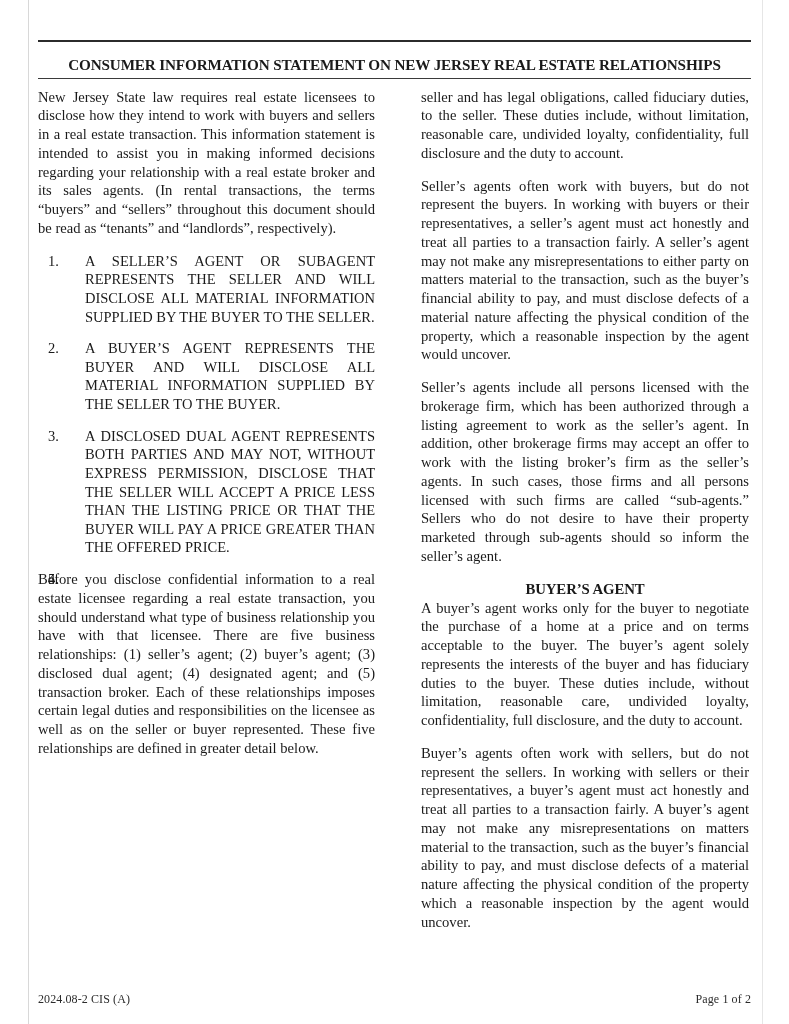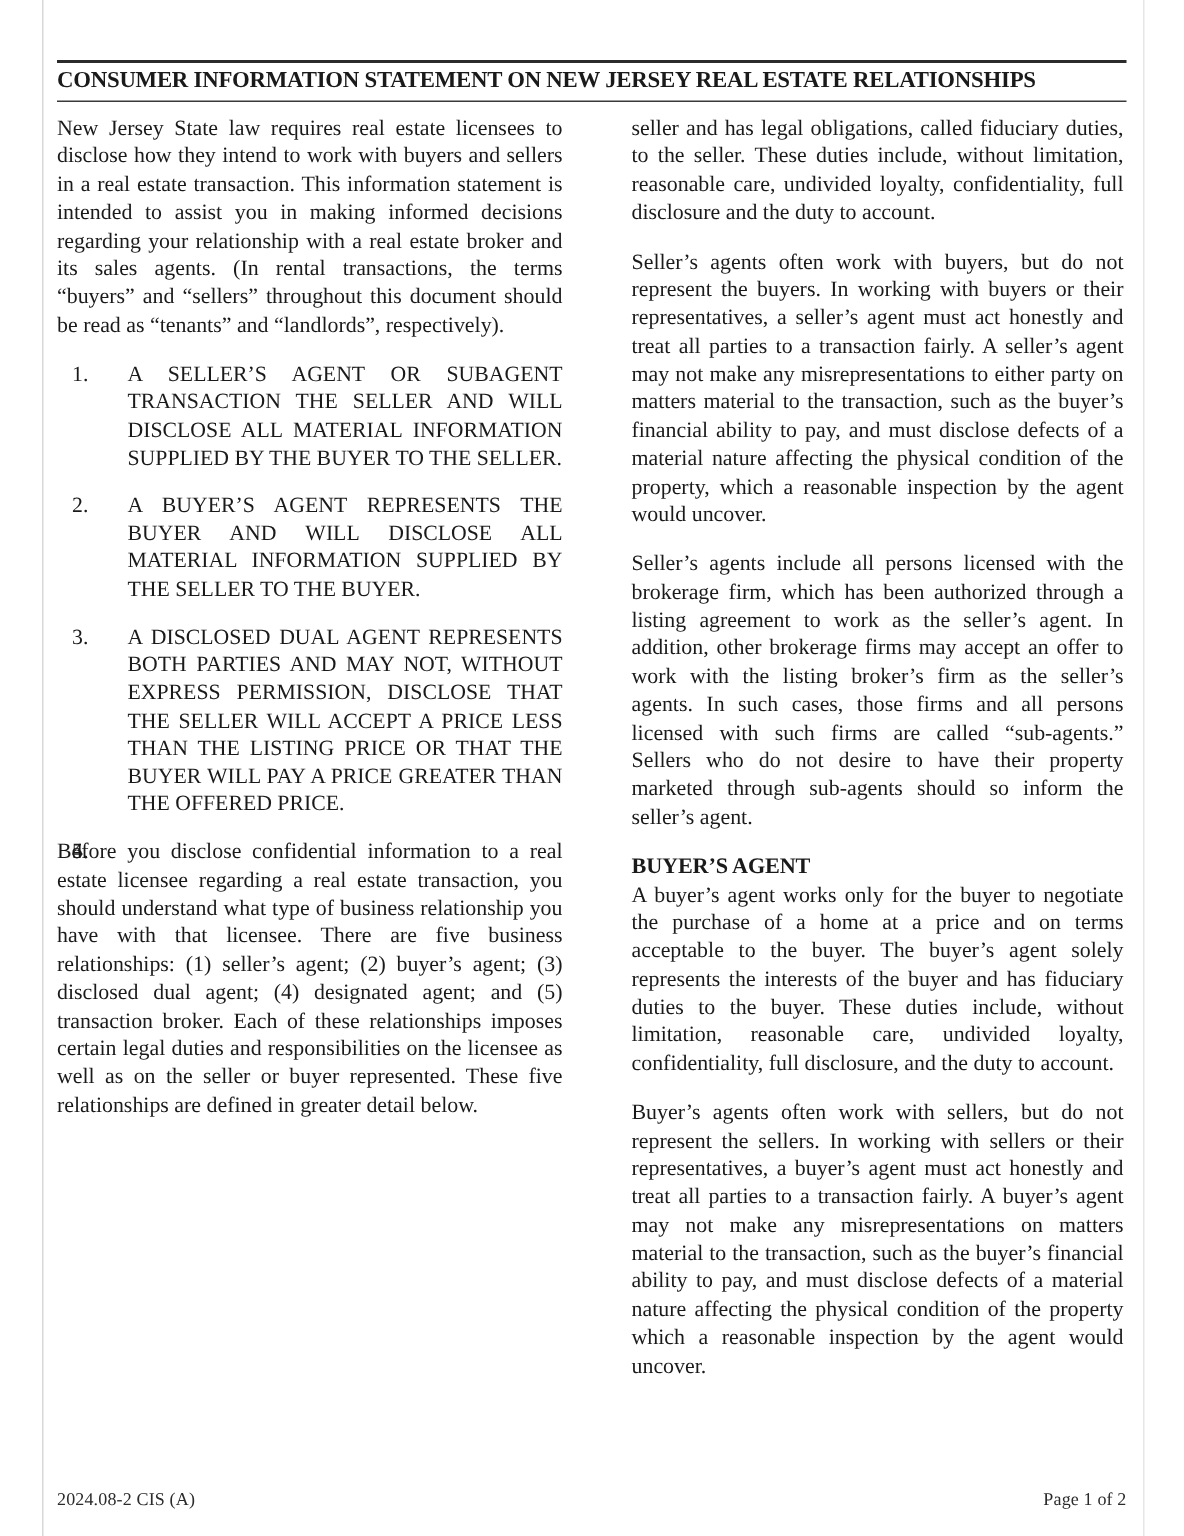--- a/index.html
+++ b/index.html
@@ -42,22 +42,22 @@
   .rule-thick {
     margin-top: 40px;
     height: 0;
     border-top: 2.5px solid #2b2b2b;
   }
   .doc-title {
     font-family: "Liberation Serif", "DejaVu Serif", serif;
     font-weight: bold;
     font-size: 15.2px;
     letter-spacing: -0.15px;
-    text-align: left;
-    padding: 4px 0 4px 0;
+    text-align: center;
+    padding: 15px 0 4px 0;
     line-height: 1.1;
     white-space: nowrap;
   }
   .rule-thin {
     height: 0;
     border-top: 1.6px solid #3a3a3a;
   }
   
   .columns {
     margin-top: 9px;
@@ -79,21 +79,21 @@
     text-align: justify;
     text-justify: inter-word;
     hyphens: none;
   }
 
   h2.section-head {
     margin: 0 0 0 0;
     font-size: 14.8px;
     font-weight: bold;
     line-height: 1.28;
-    text-align: left;
+    text-align: center;
     letter-spacing: -0.1px;
   }
 
   
   ol.numlist {
     list-style: none;
     margin: 0 0 12px 0;
     padding: 0;
   }
   ol.numlist li {
@@ -146,21 +146,21 @@
 
     <div class="columns">
 
       <div class="col left">
 
         <p class="para">New Jersey State law requires real estate licensees to disclose how they intend to work with buyers and sellers in a real estate transaction. This information statement is intended to assist you in making informed decisions regarding your relationship with a real estate broker and its sales agents. (In rental transactions, the terms “buyers” and “sellers” throughout this document should be read as “tenants” and “landlords”, respectively).</p>
 
         <ol class="numlist">
           <li>
             <span class="marker">1.</span>
-            <span class="item-text">A SELLER’S AGENT OR SUBAGENT TRANSACTION THE SELLER AND WILL DISCLOSE ALL MATERIAL INFORMATION SUPPLIED BY THE BUYER TO THE SELLER.</span>
+            <span class="item-text">A SELLER’S AGENT OR SUBAGENT REPRESENTS THE SELLER AND WILL DISCLOSE ALL MATERIAL INFORMATION SUPPLIED BY THE BUYER TO THE SELLER.</span>
           </li>
           <li>
             <span class="marker">2.</span>
             <span class="item-text">A BUYER’S AGENT REPRESENTS THE BUYER AND WILL DISCLOSE ALL MATERIAL INFORMATION SUPPLIED BY THE SELLER TO THE BUYER.</span>
           </li>
           <li>
             <span class="marker">3.</span>
             <span class="item-text">A DISCLOSED DUAL AGENT REPRESENTS BOTH PARTIES AND MAY NOT, WITHOUT EXPRESS PERMISSION, DISCLOSE THAT THE SELLER WILL ACCEPT A PRICE LESS THAN THE LISTING PRICE OR THAT THE BUYER WILL PAY A PRICE GREATER THAN THE OFFERED PRICE.</span>
           </li>
           <li>

